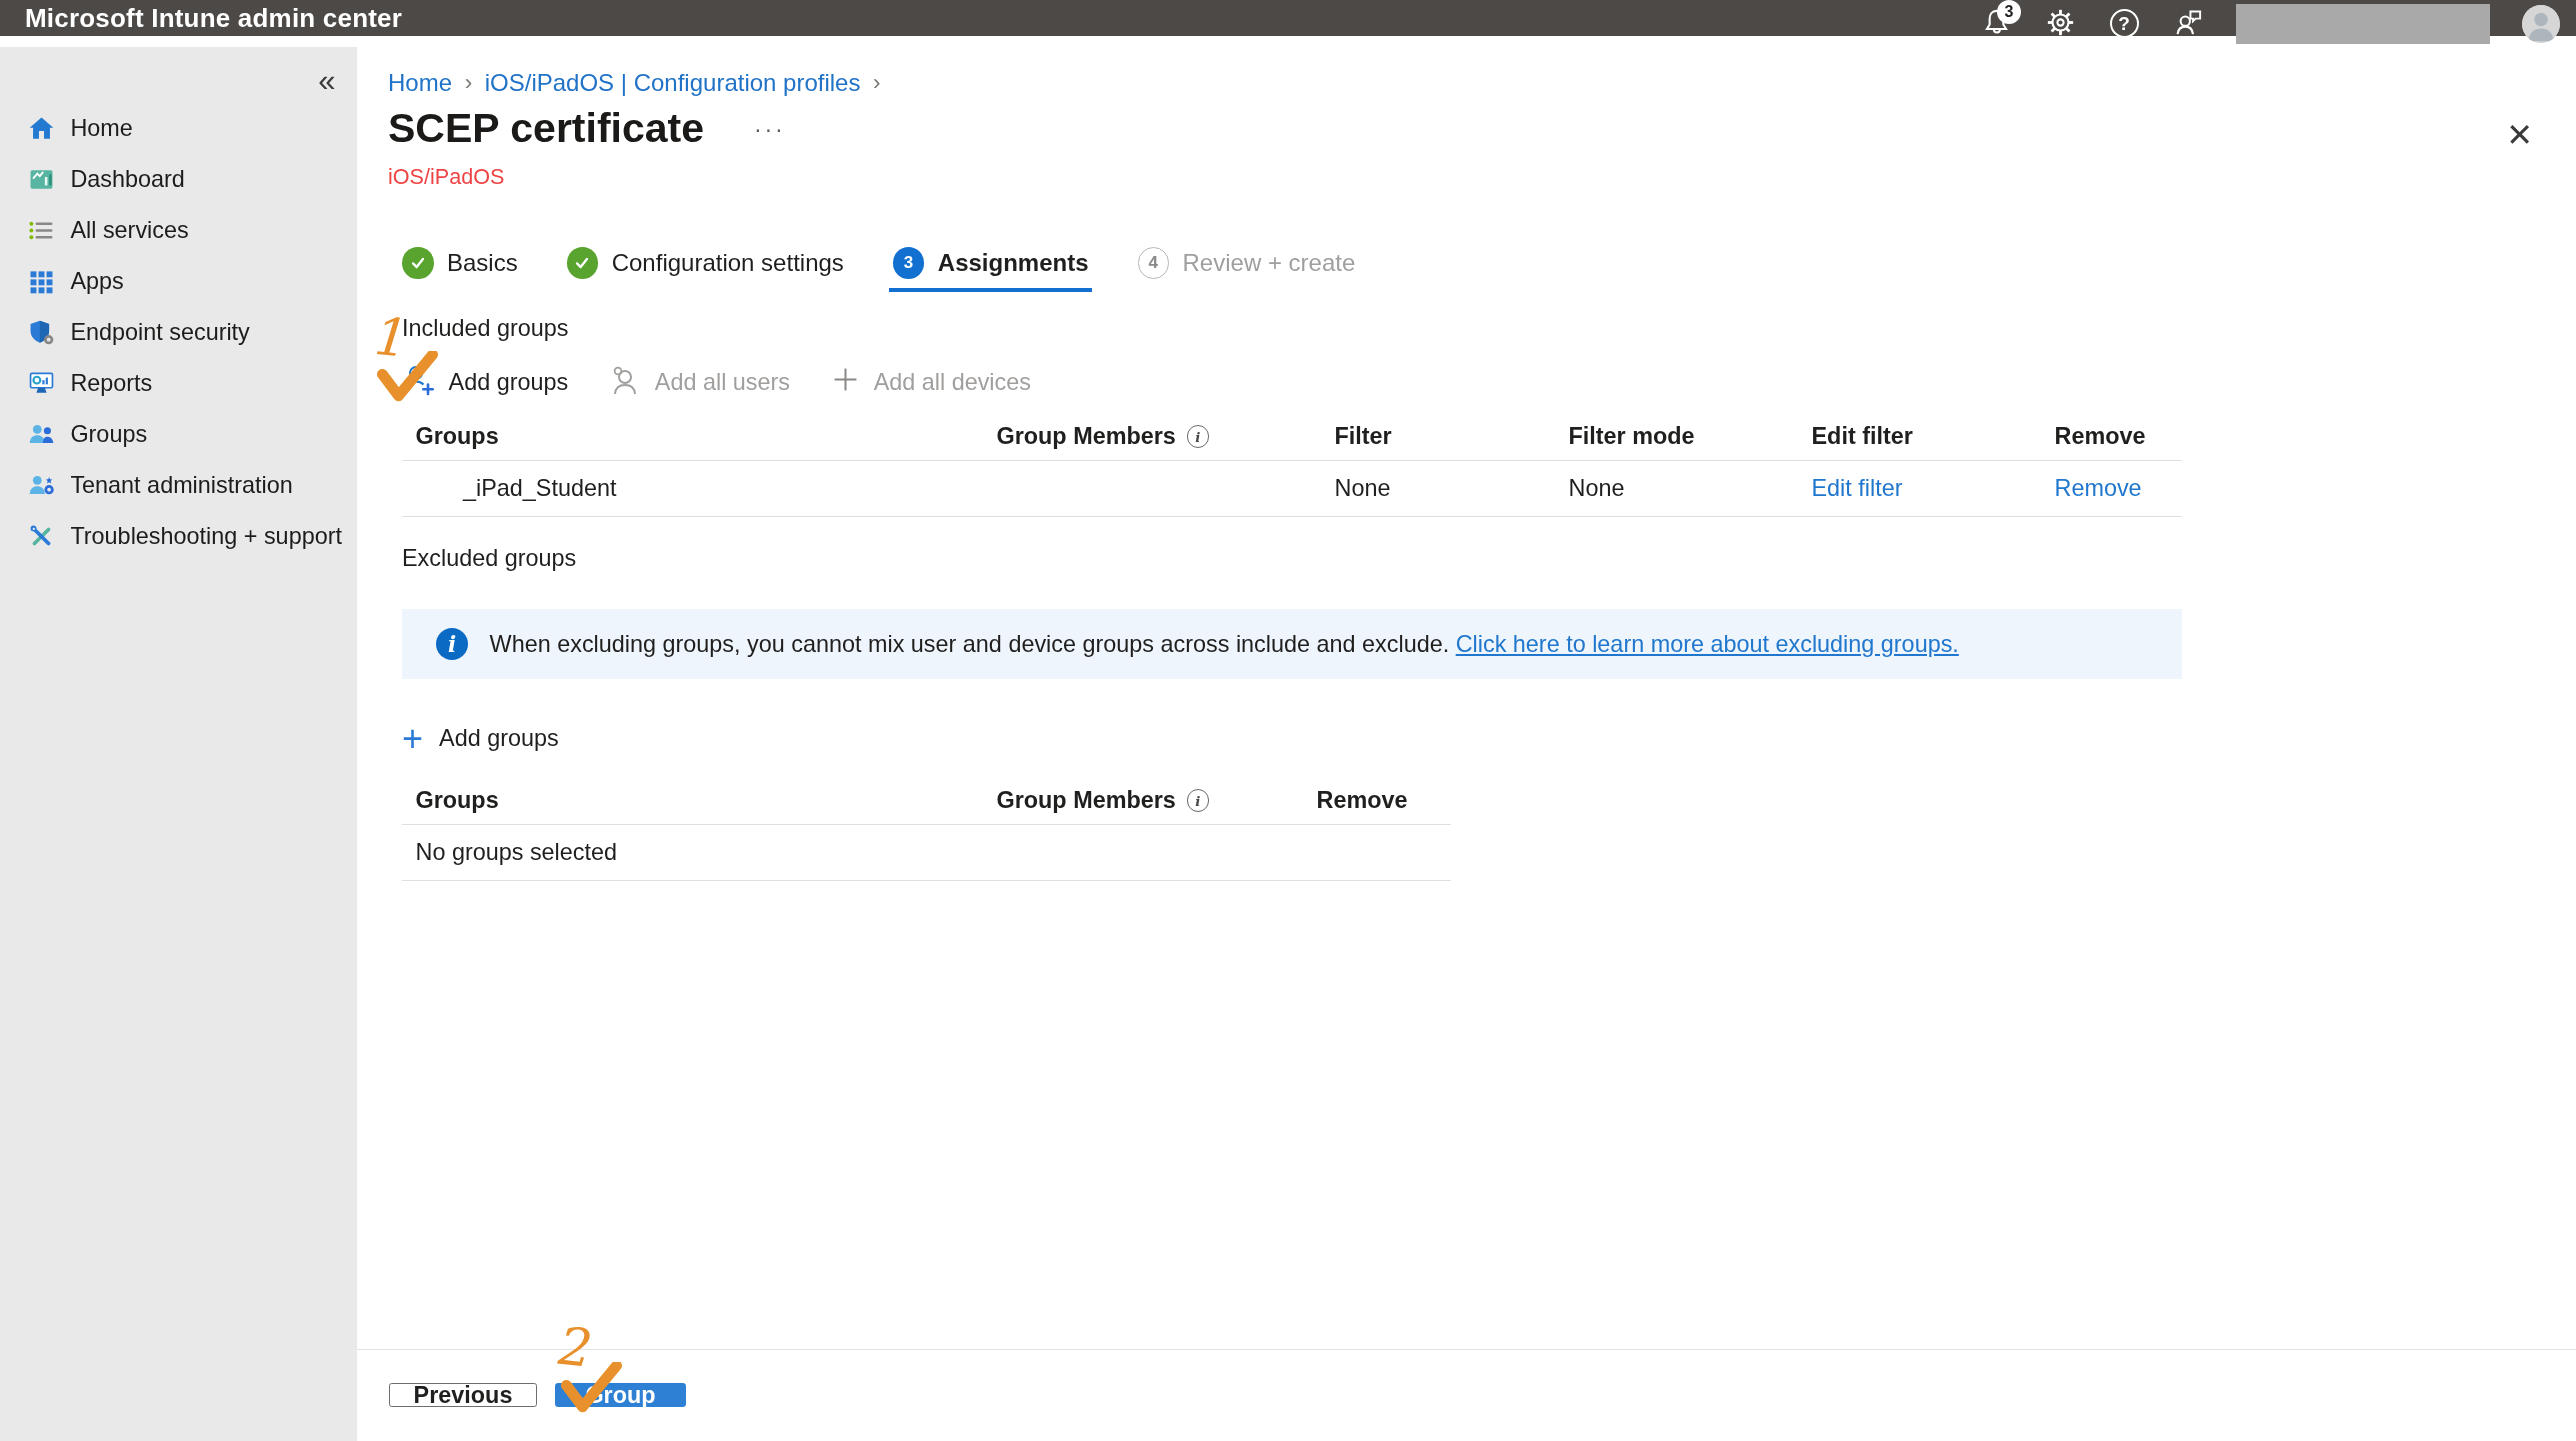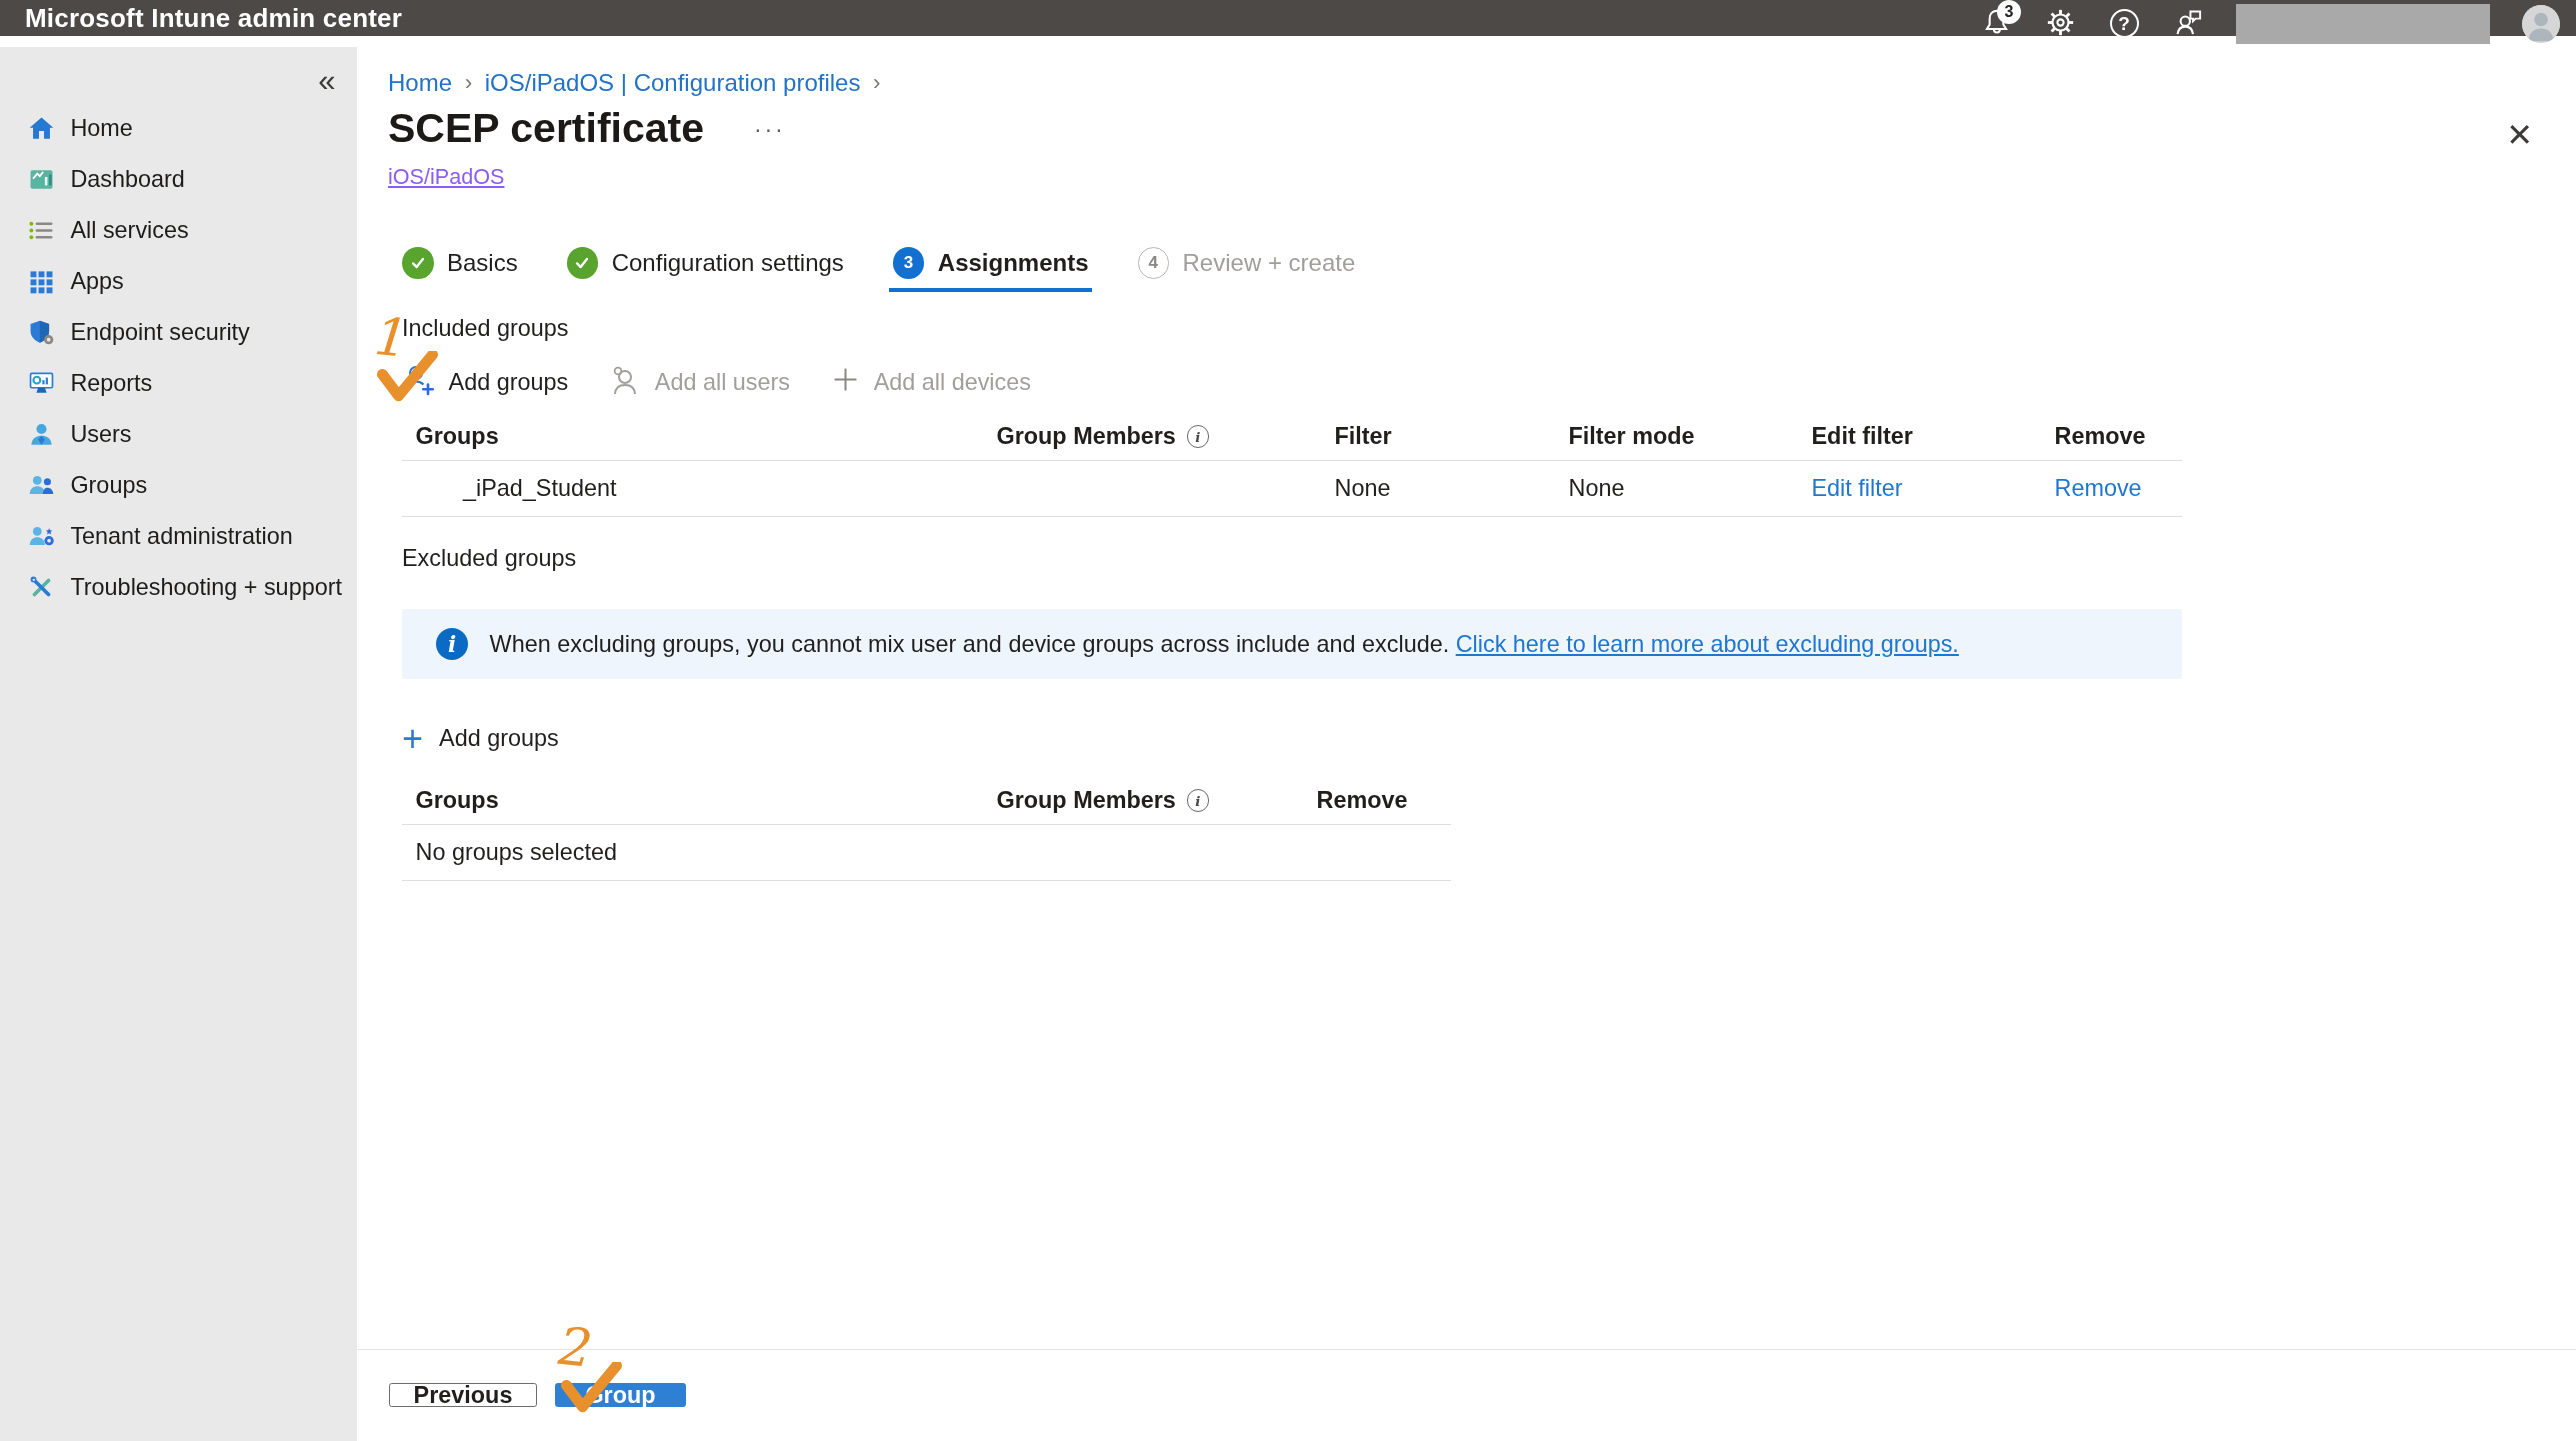--- a/index.html
+++ b/index.html
@@ -29,21 +29,21 @@
   .side-item .slabel { font-size:23.4px; color:#1d1c1b; white-space:nowrap; }
 
   
   .main { position:absolute; left:357px; top:47px; width:2219px; height:1395px; background:#fff; }
   .breadcrumb { position:absolute; left:31px; top:21.6px; font-size:24px; display:flex; align-items:center; gap:12.6px; }
   .bc-link { color:#2173c8; cursor:pointer; }
   .bc-sep { color:#7a7875; font-size:22.5px; }
   .page-title-row { position:absolute; left:31px; top:58px; display:flex; align-items:flex-end; gap:50px; }
   .page-title { font-size:41px; font-weight:bold; color:#1b1a19; }
   .overflow-dots { font-size:23.4px; color:#5f5d5b; letter-spacing:2.7px; padding-bottom:9px; cursor:pointer; }
-  .page-subtitle { position:absolute; left:31px; top:117px; font-size:21.6px; color:#8b5cf6;text-decoration:underline; }
+  .page-subtitle { position:absolute; left:31px; top:117px; font-size:21.6px; color:#ef4444; }
   .close-x { position:absolute; top:72px; right:43px; font-size:32px; color:#3b3a39; cursor:pointer; line-height:1; }
 
   
   .wizard { position:absolute; left:45px; top:200px; display:flex; gap:49px; align-items:center; }
   .wstep { position:relative; display:flex; align-items:center; gap:13.5px; cursor:pointer; }
   .wcircle { width:31.5px; height:31.5px; border-radius:50%; display:flex; align-items:center; justify-content:center;
              font-size:17px; font-weight:bold; }
   .wcircle.done { background:#59a32f; }
   .wcircle.active { background:#1271d0; color:#fff; }
   .wcircle.pending { background:#fff; border:1.8px solid #b9b7b5; color:#8a8886; }
@@ -238,30 +238,20 @@
             <rect x="3" y="4" width="26" height="17" rx="1.5" fill="#fff" stroke="#2b7bd6" stroke-width="2"></rect>
             <circle cx="10.5" cy="12" r="4" fill="none" stroke="#27a3c9" stroke-width="2.6"></circle>
             <rect x="17" y="12" width="2.6" height="5" fill="#2b7bd6"></rect>
             <rect x="21" y="9" width="2.6" height="8" fill="#2b7bd6"></rect>
             <path d="M12 21 L20 21 L22 27 L10 27 Z" fill="#1f66b4"></path>
           </svg>
       </span>
       <span class="slabel">Reports</span>
     </div>
 
-    <div class="side-item">
-      <span class="sicon">
-        <svg width="27" height="27" viewBox="0 0 32 32">
-            <circle cx="16" cy="9.5" r="6" fill="#45a7e0"></circle>
-            <path d="M4 28 C4.5 20.5 10 17.5 16 17.5 C22 17.5 27.5 20.5 28 28 Z" fill="#45a7e0"></path>
-            <path d="M16 17.5 L20 22 L16 28 L12 22 Z" fill="#2b7bd6"></path>
-          </svg>
-      </span>
-      <span class="slabel">Users</span>
-    </div>
 
     <div class="side-item">
       <span class="sicon">
         <svg width="27" height="27" viewBox="0 0 32 32">
             <circle cx="11" cy="10" r="5.2" fill="#5bb4e5"></circle>
             <path d="M2 26 C2.5 19.5 6.5 17 11 17 C15.5 17 19.5 19.5 20 26 Z" fill="#5bb4e5"></path>
             <circle cx="23" cy="11.5" r="4.2" fill="#2b6cd9"></circle>
             <path d="M17.5 26 C18 20.8 20 18.6 23 18.6 C26.5 18.6 29.5 21 30 26 Z" fill="#2b6cd9"></path>
           </svg>
       </span>

